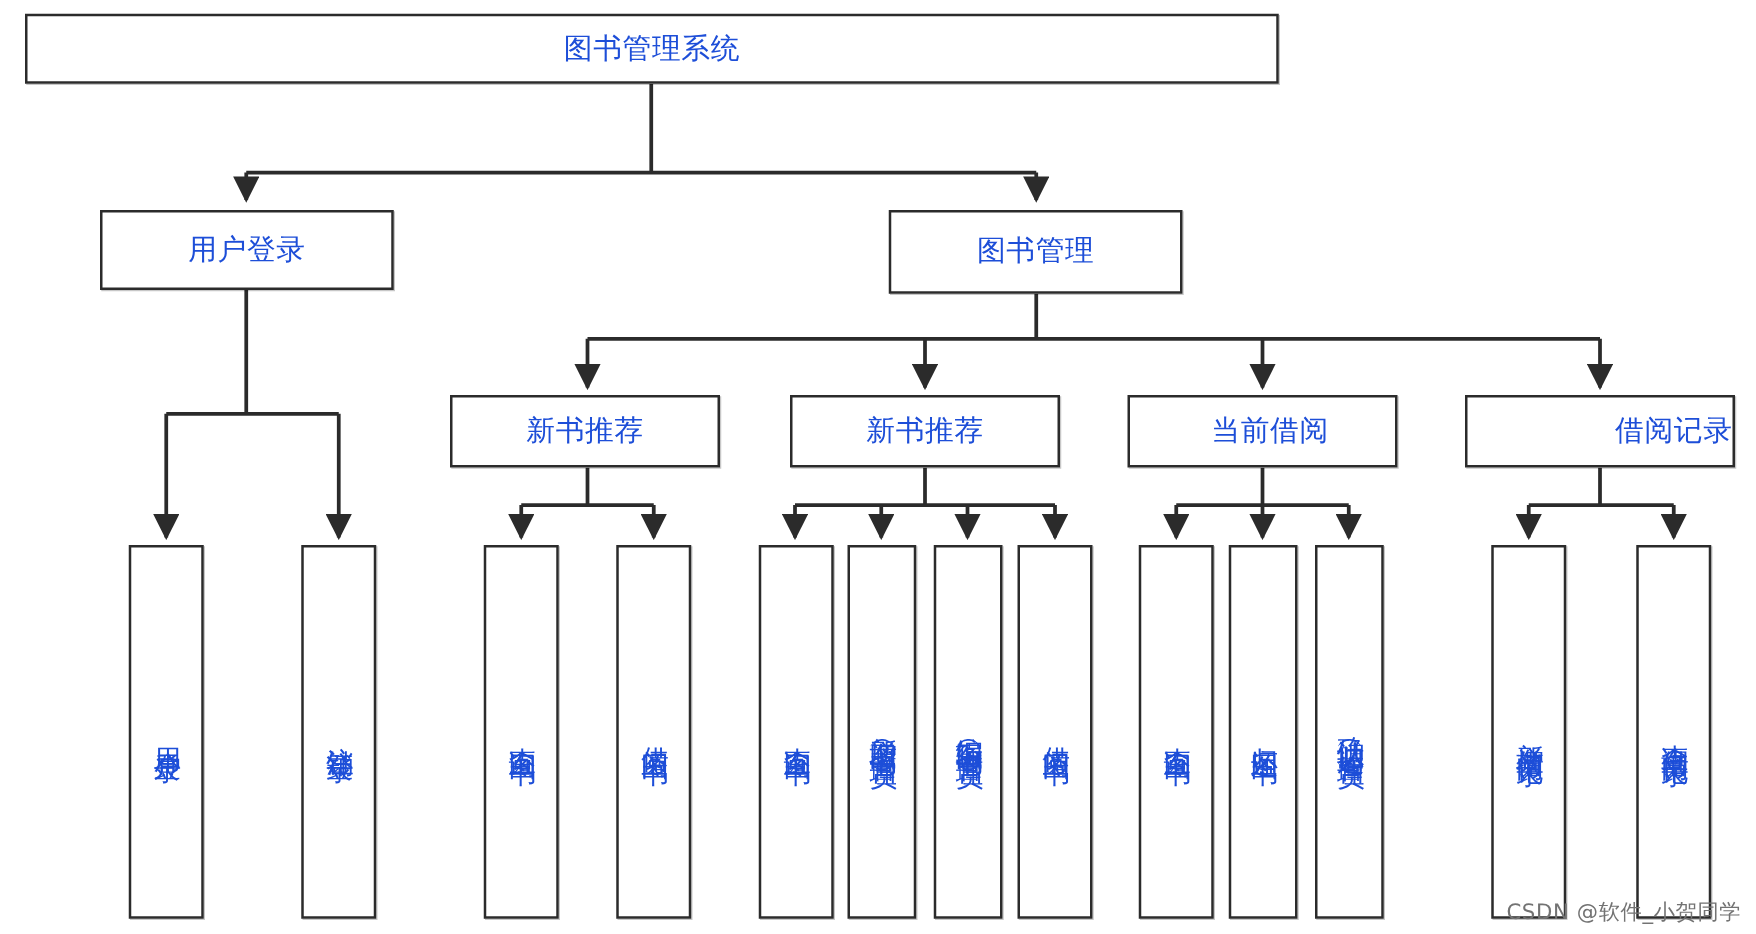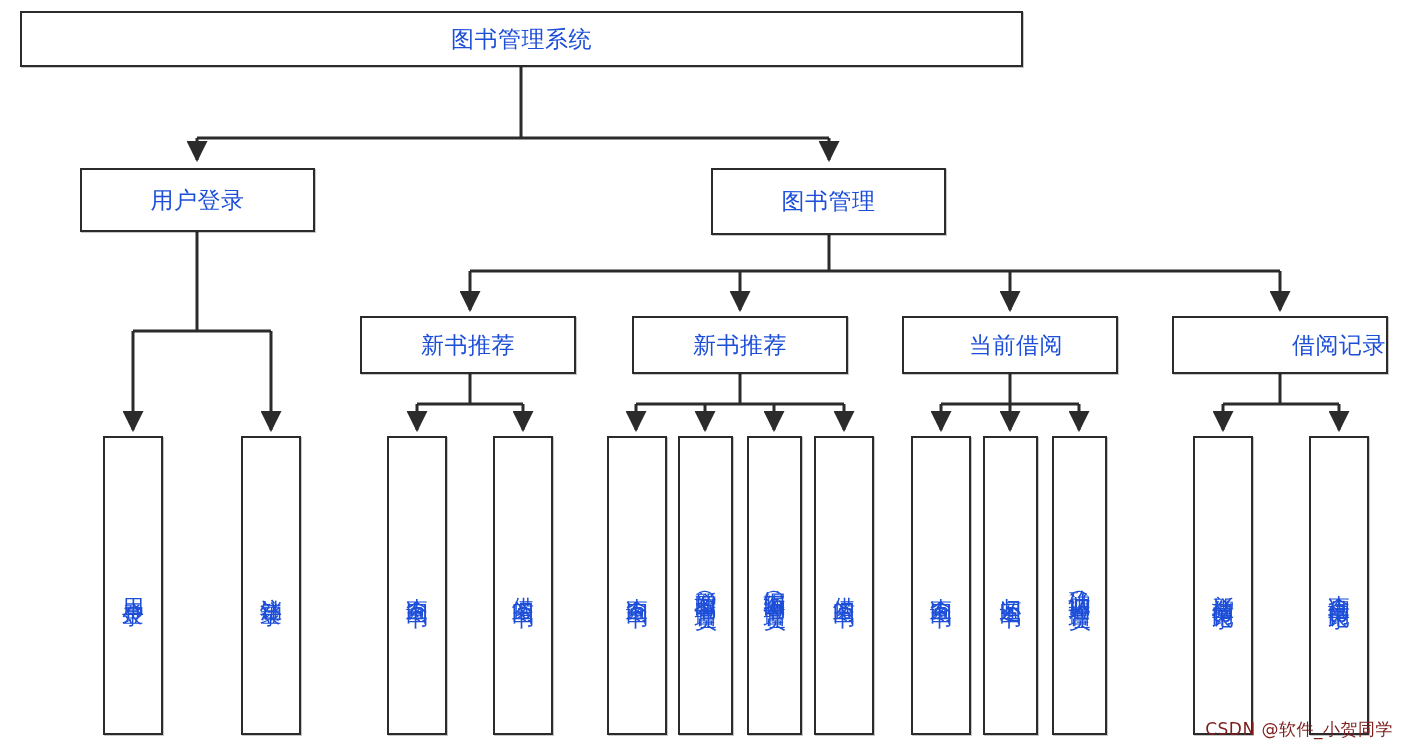--- a/index.html
+++ b/index.html
@@ -58,21 +58,21 @@
   .leaf {
     align-items: center;
     justify-content: center;
     padding: 4px 0;
   }
   .watermark {
     position: absolute;
     right: 12px;
     bottom: 6px;
     font-size: 17px;
-    color: #7f1d1d;
+    color: #737373;
     letter-spacing: 0.5px;
     white-space: nowrap;
   }
 </style>
 </head>
 <body>
 
 <div id="diagram">
 
   <svg class="connectors" viewBox="0 0 1405 747" width="1405" height="747" xmlns="http://www.w3.org/2000/svg">

